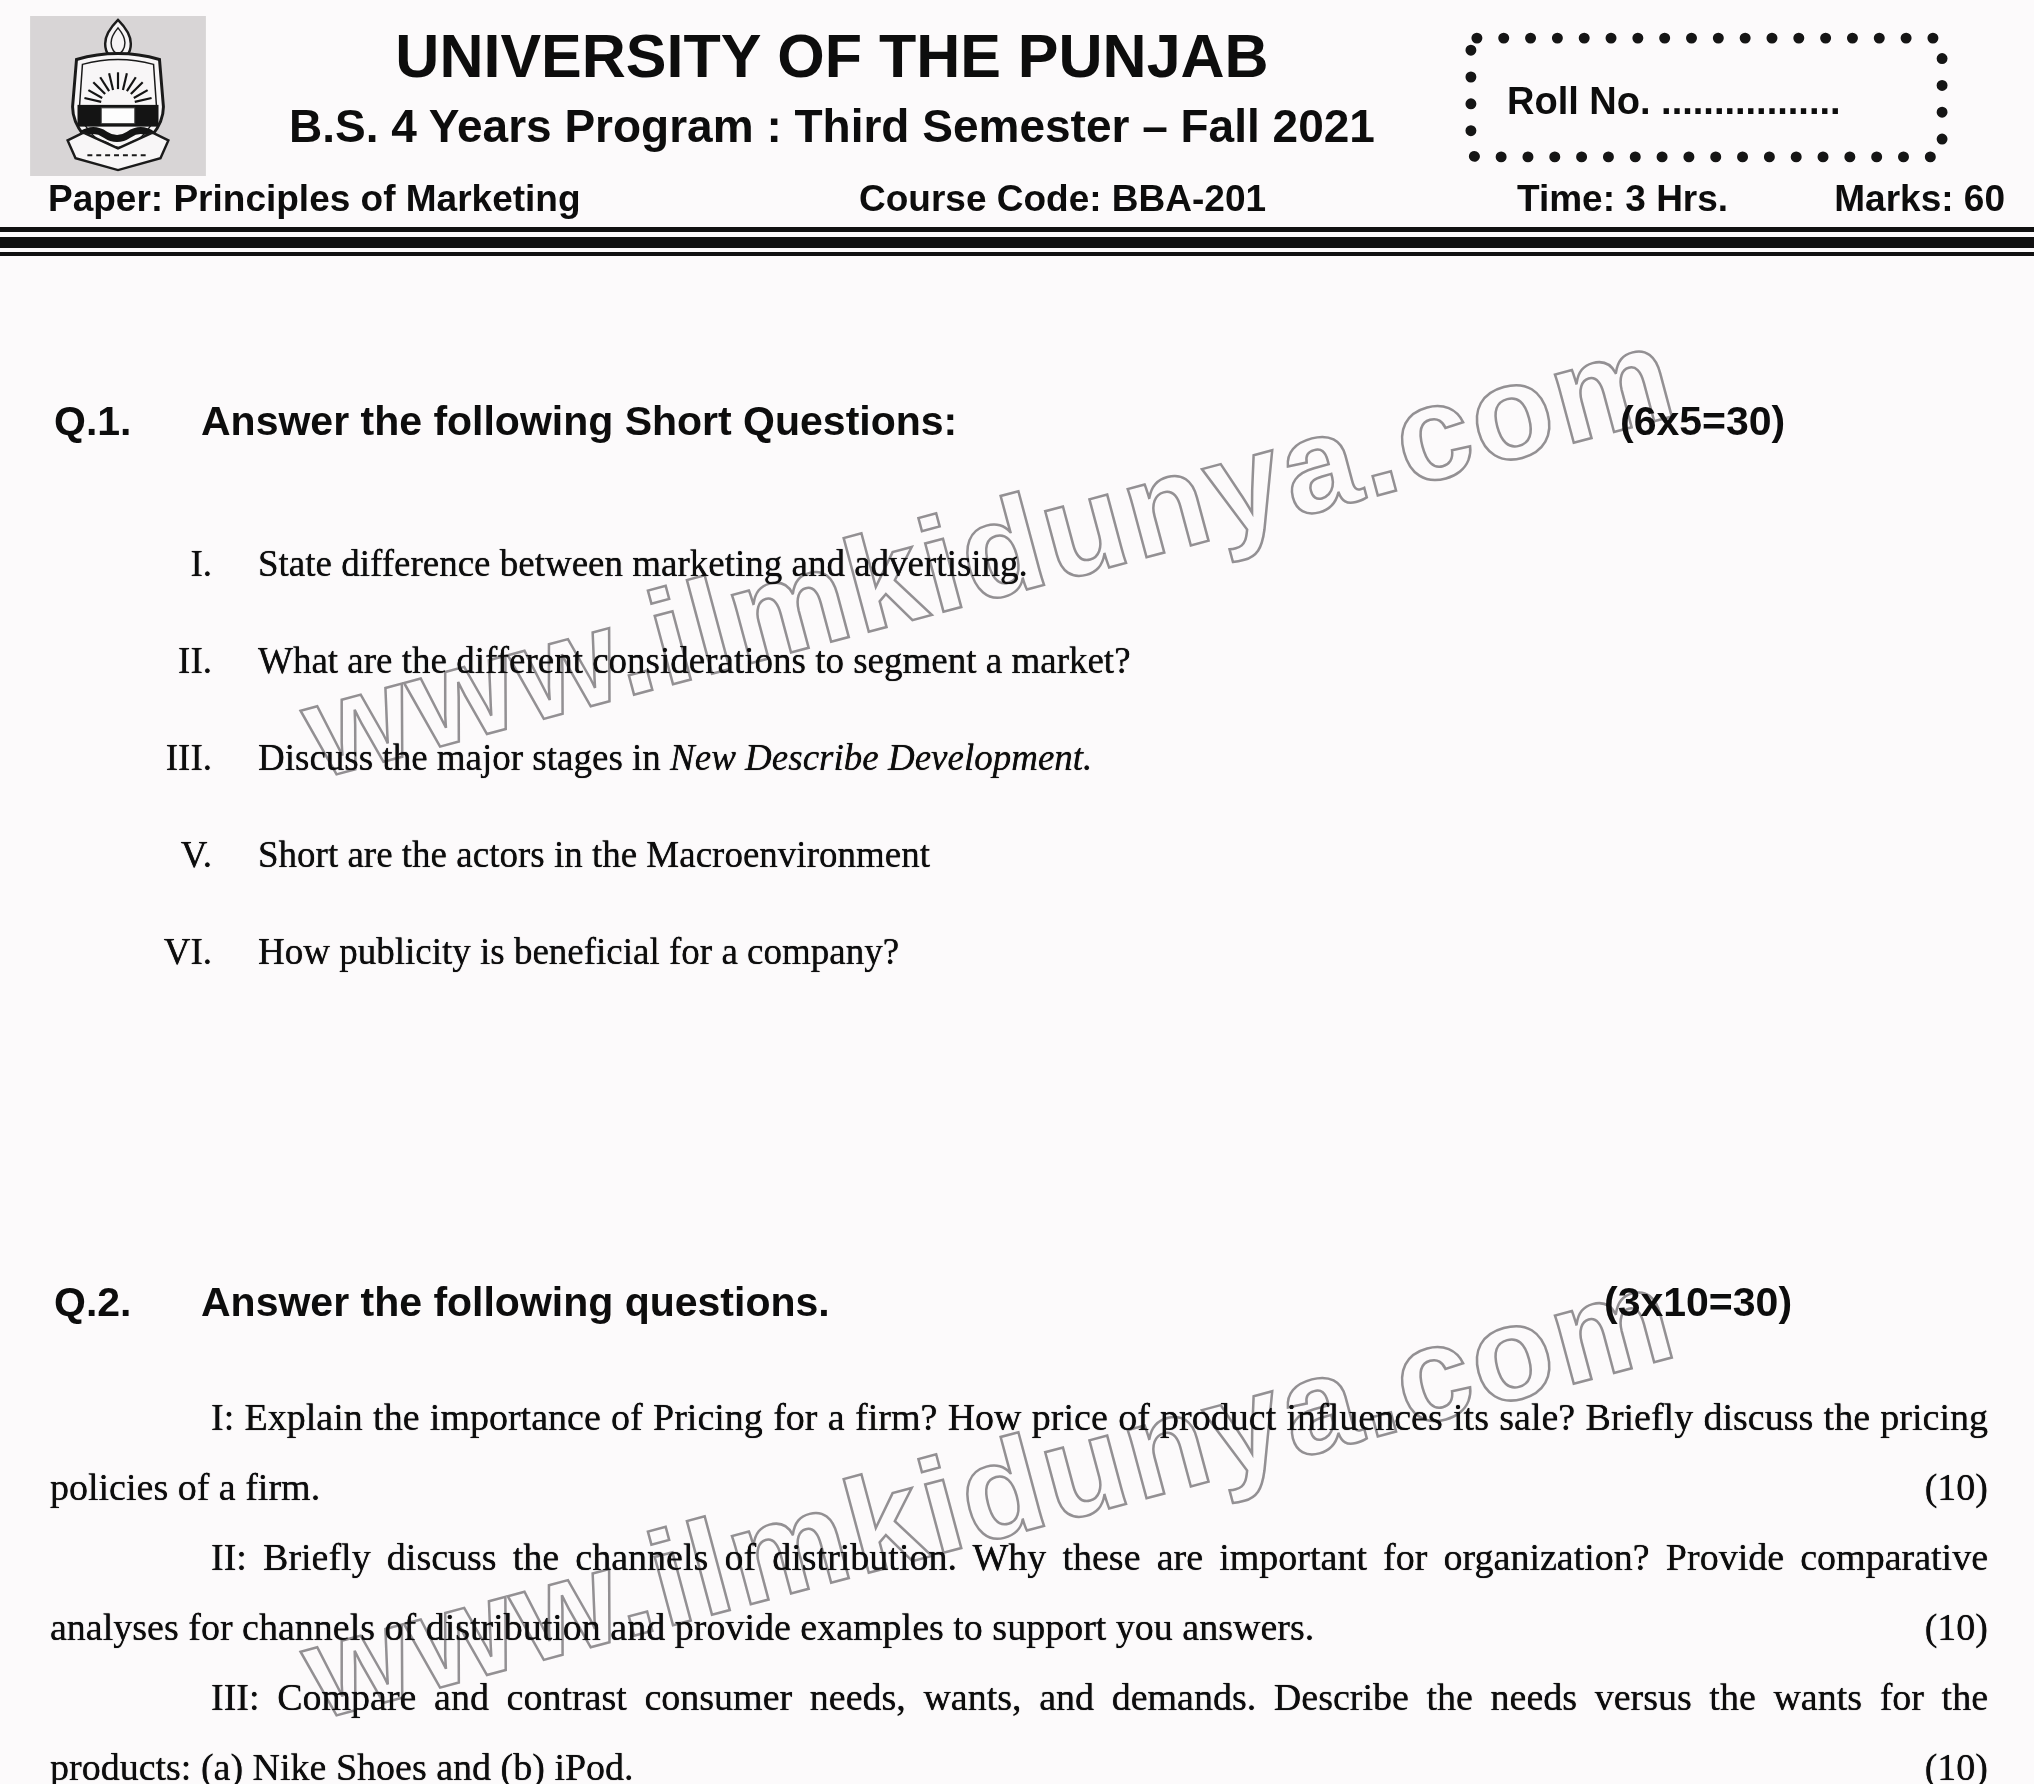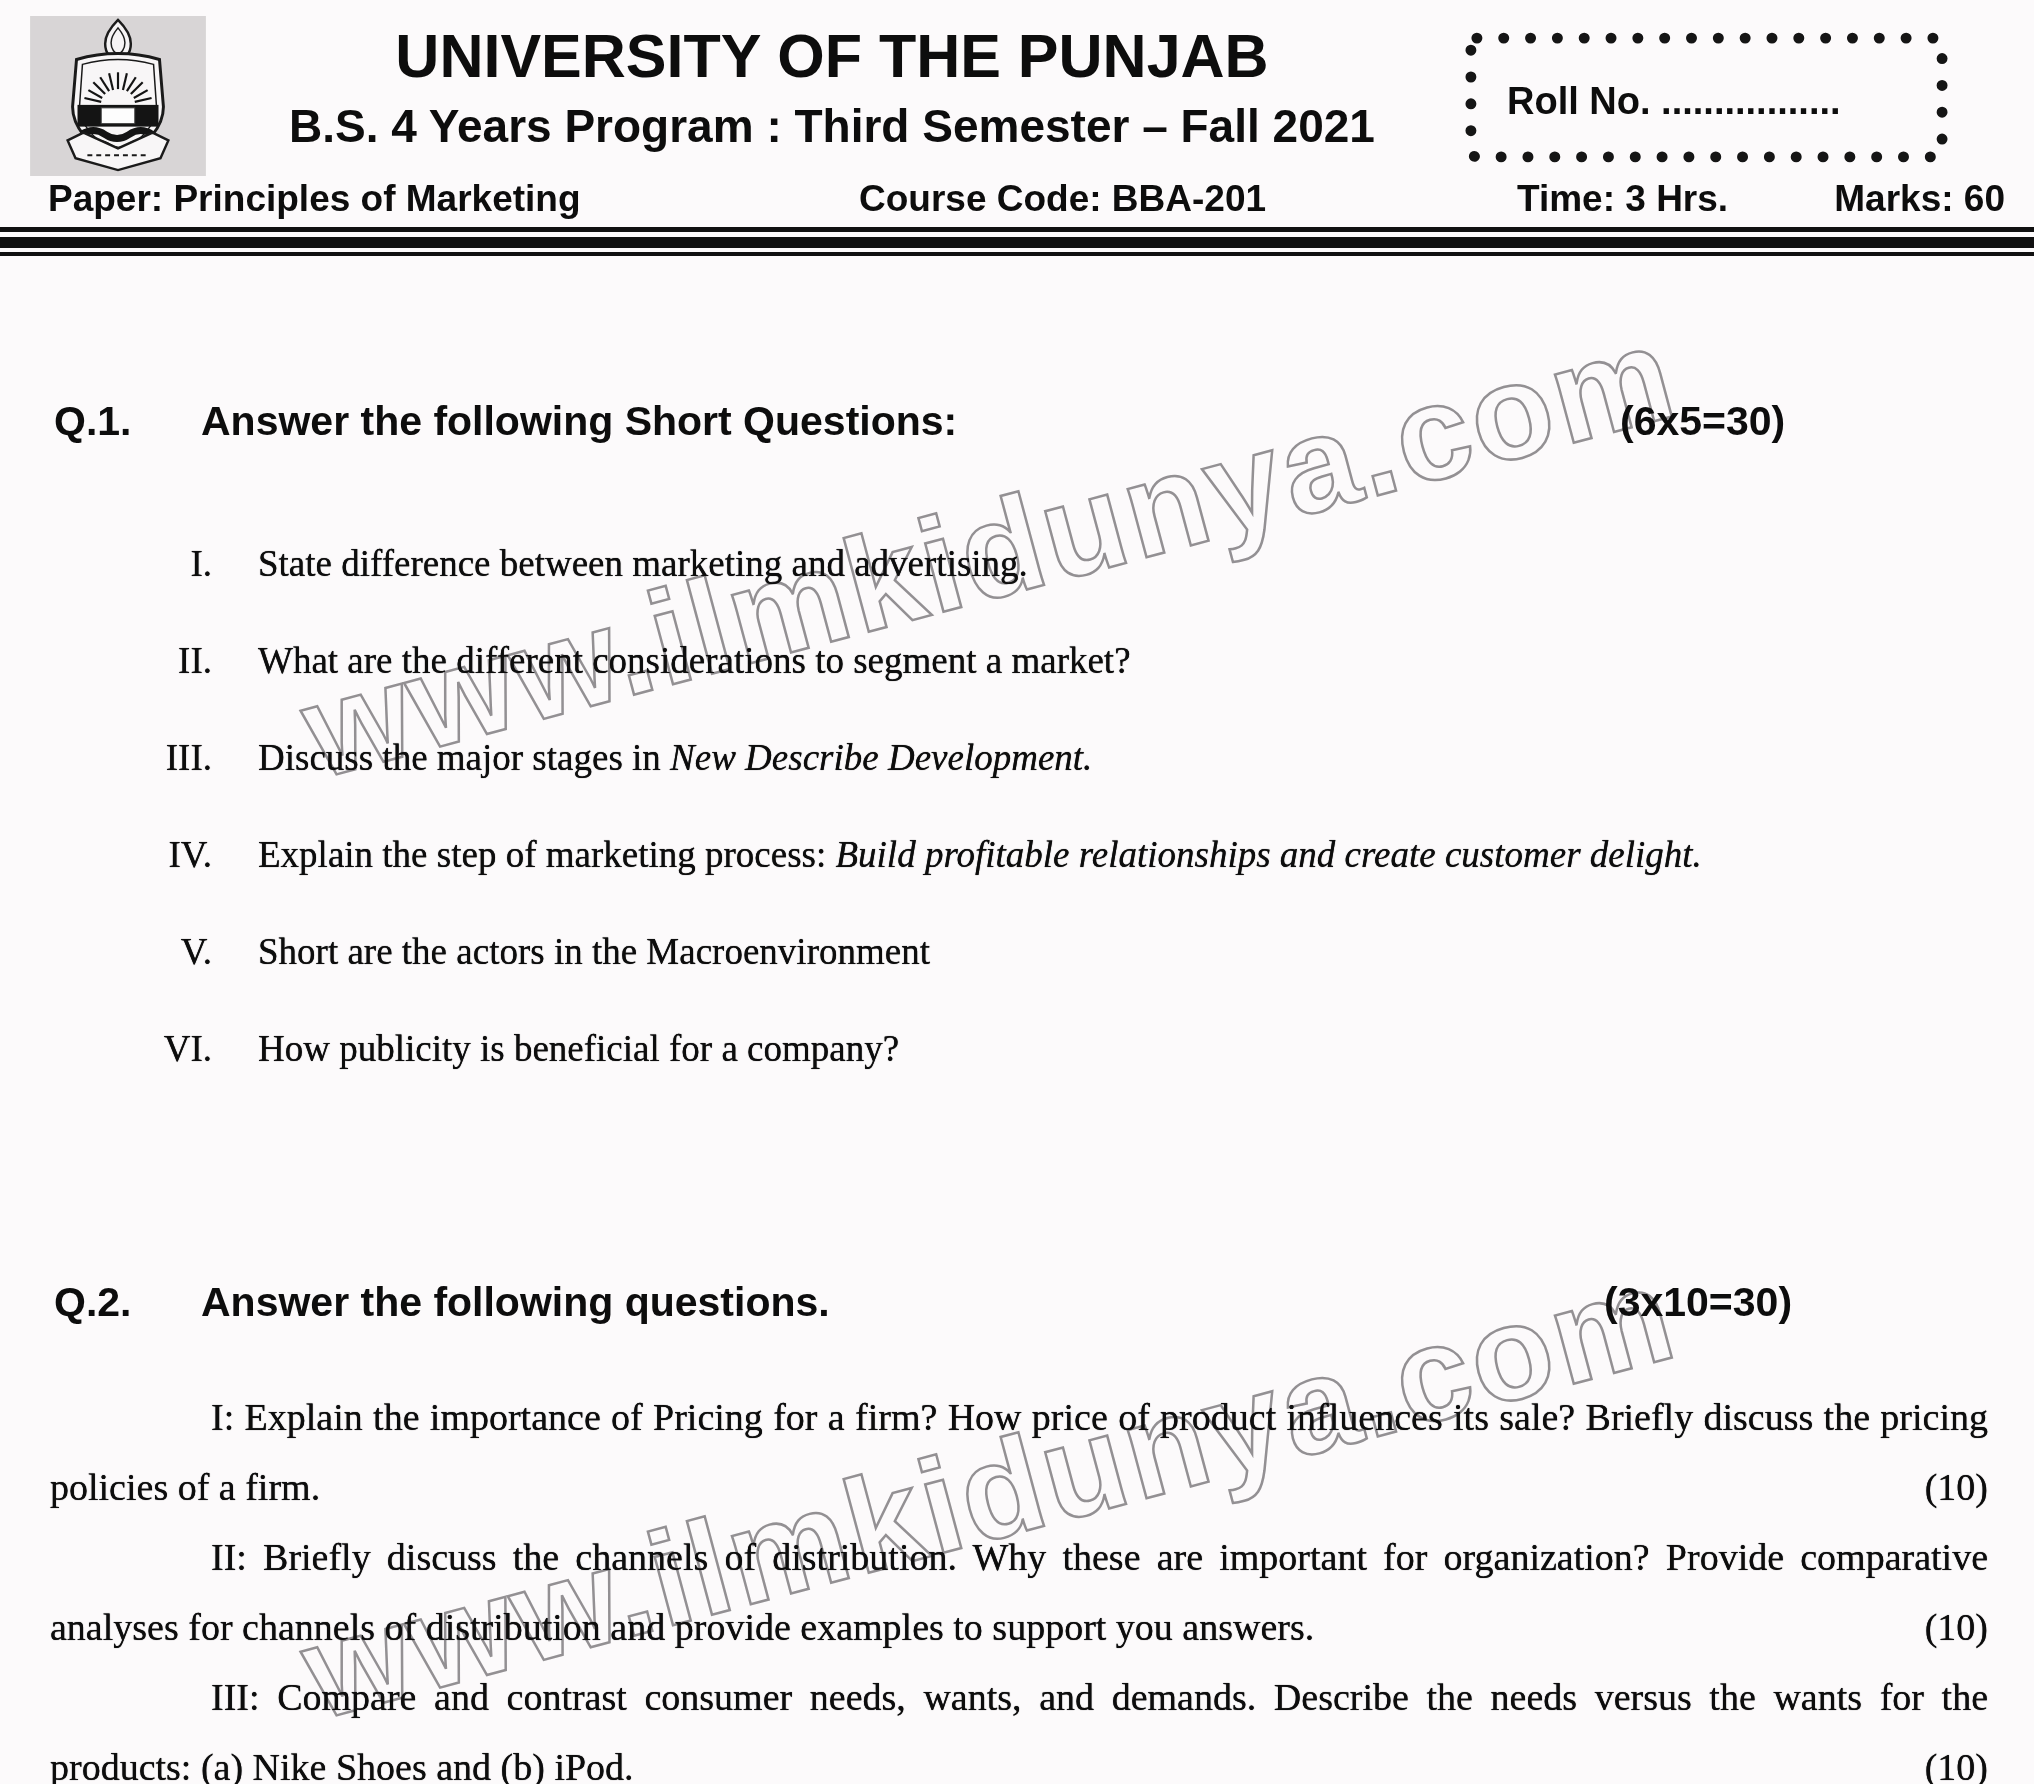--- a/index.html
+++ b/index.html
@@ -163,24 +163,20 @@
       <span class="rn">I.</span>
       <span class="qt"><span>State difference between marketing and advertising.</span><span class="it"></span></span>
     </div>
     <div class="q1item">
       <span class="rn">II.</span>
       <span class="qt"><span>What are the different considerations to segment a market?</span><span class="it"></span></span>
     </div>
     <div class="q1item">
       <span class="rn">III.</span>
       <span class="qt"><span>Discuss the major stages in </span><span class="it">New Describe Development.</span></span>
-    </div>
-    <div class="q1item just">
-      <span class="rn">IV.</span>
-      <span class="qt"><span>Explain the step of marketing process: </span><span class="it">Build profitable relationships and create customer delight.</span></span>
     </div>
     <div class="q1item">
       <span class="rn">V.</span>
       <span class="qt"><span>Short are the actors in the Macroenvironment</span><span class="it"></span></span>
     </div>
     <div class="q1item">
       <span class="rn">VI.</span>
       <span class="qt"><span>How publicity is beneficial for a company?</span><span class="it"></span></span>
     </div>
   </div>

